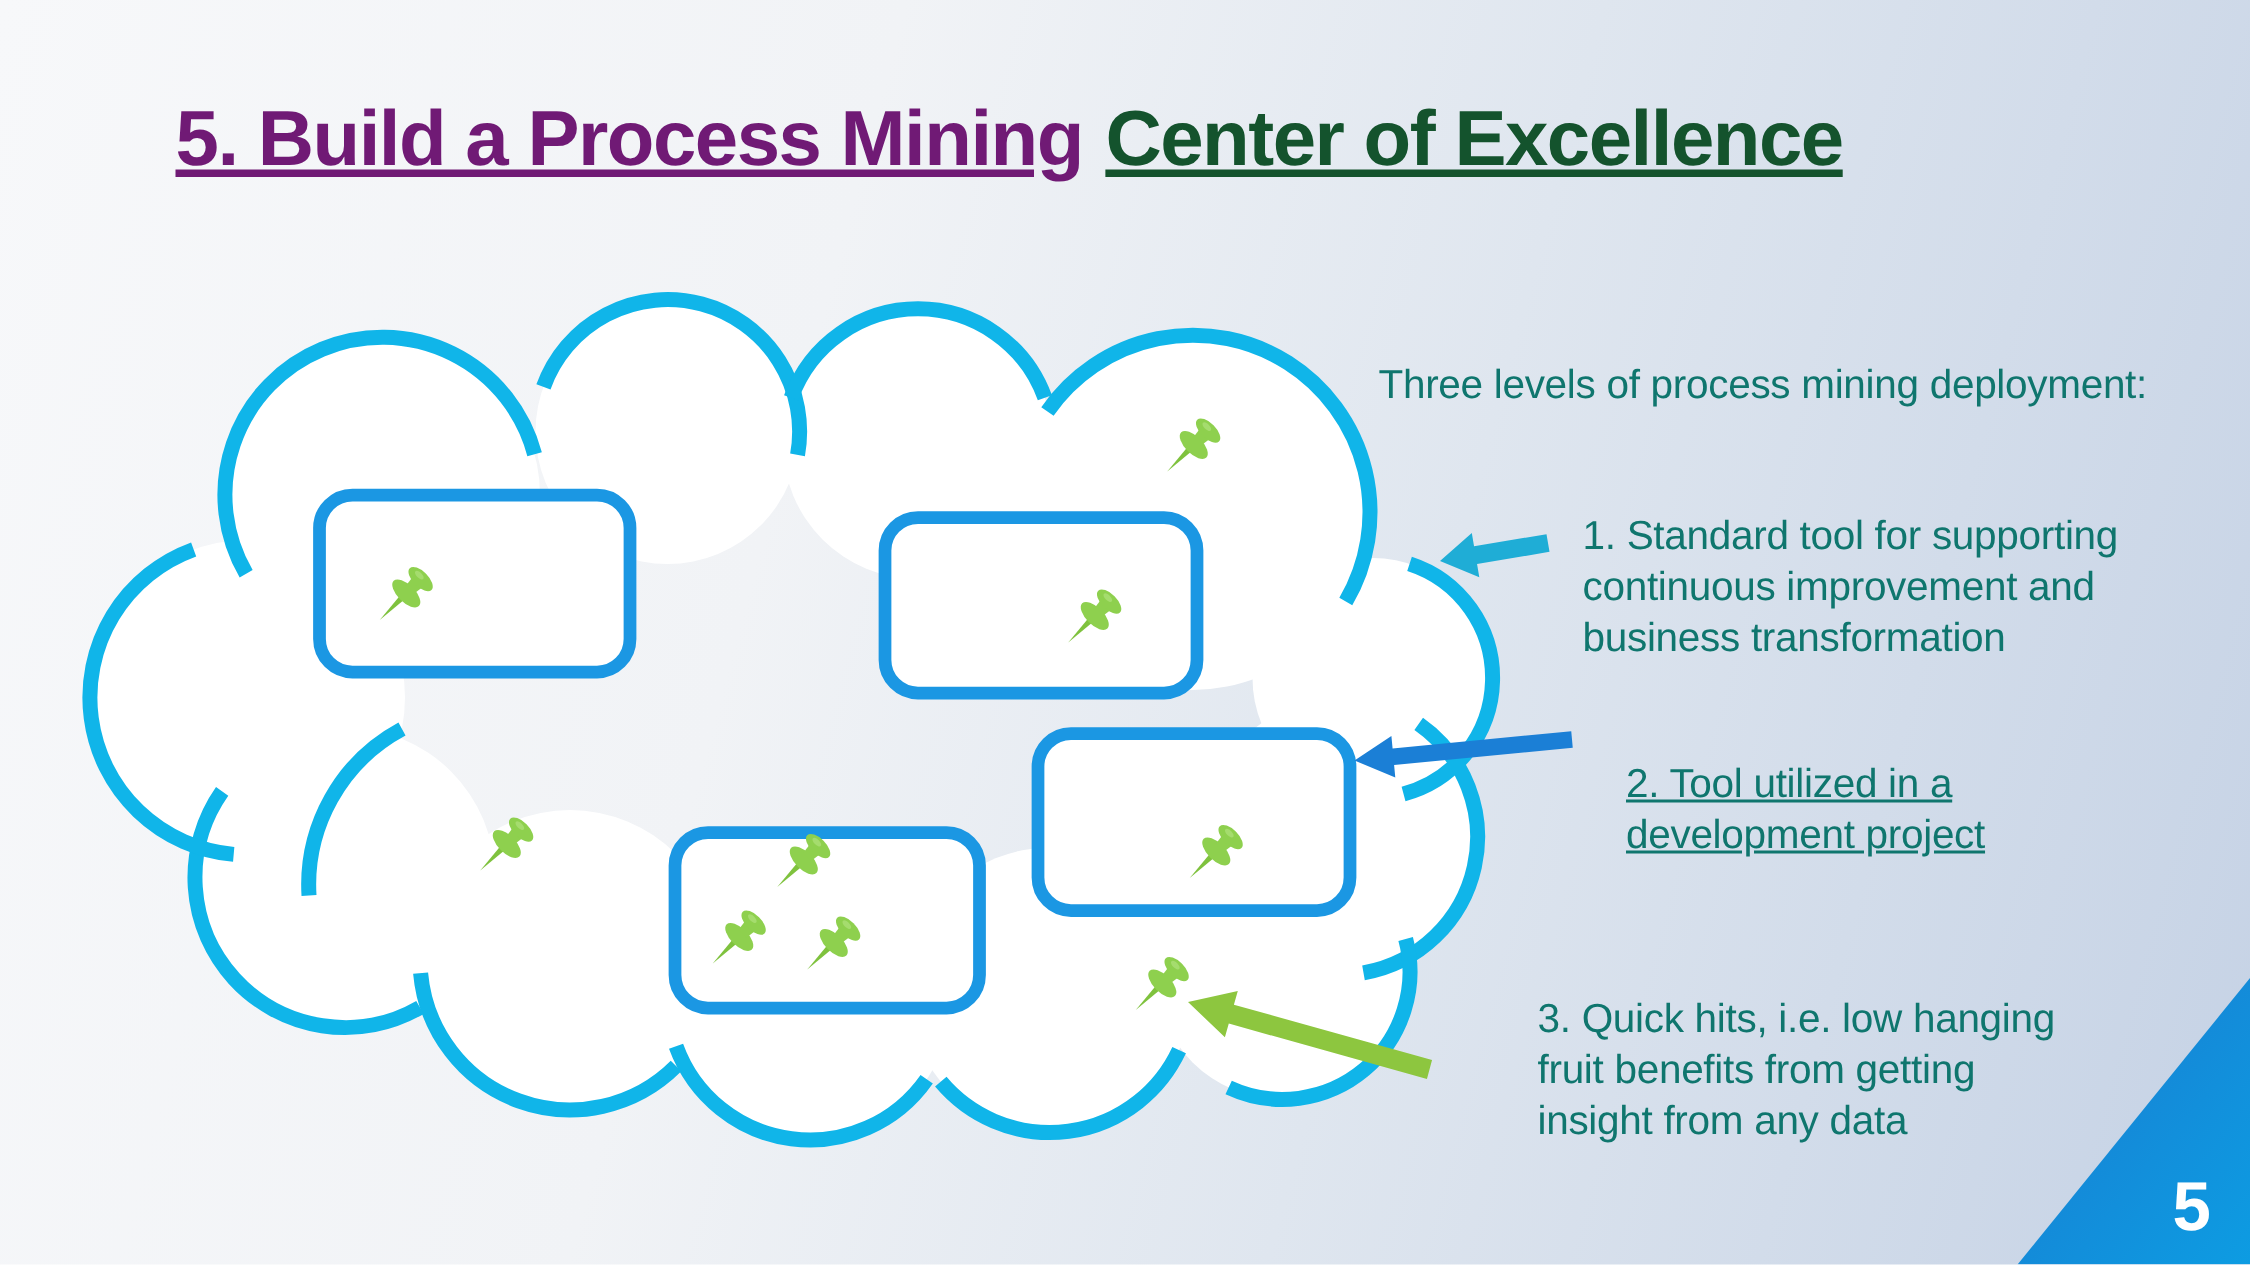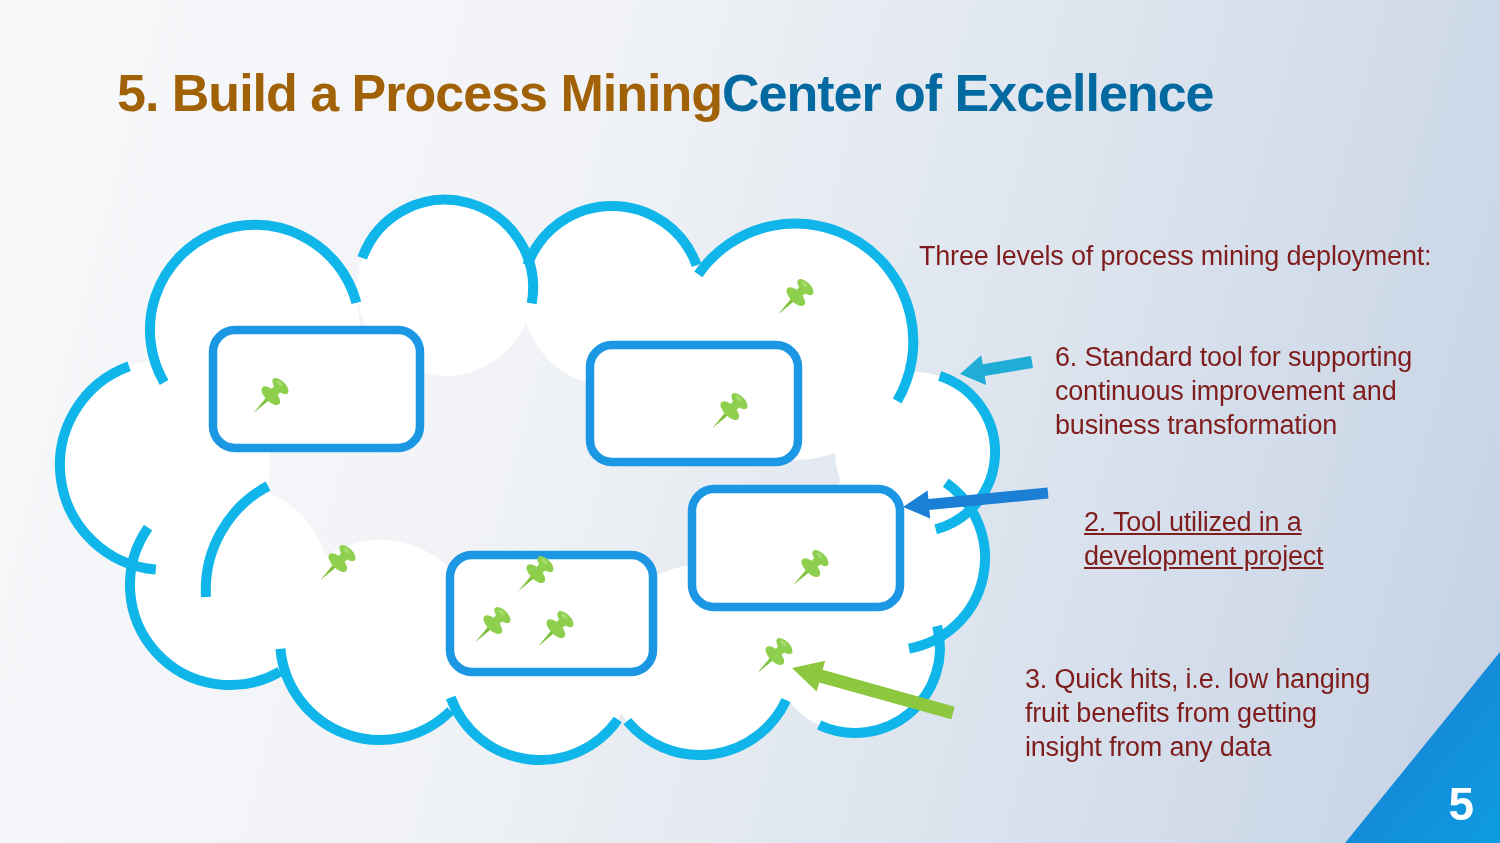--- a/index.html
+++ b/index.html
@@ -6,24 +6,24 @@
   body{
     width:1500px;height:843px;position:relative;overflow:hidden;
     font-family:"Liberation Sans",sans-serif;
     background:linear-gradient(105deg,#f7f8fa 0%,#f1f3f6 35%,#dfe6ef 62%,#c5d2e5 100%);
   }
   .abs{position:absolute;}
   #title{
     left:117px;top:64px;font-size:52px;font-weight:bold;letter-spacing:-1px;
     white-space:nowrap;line-height:1.15;
   }
-  #title .dark{color:#a16207;}
-  #title .accent{color:#0369a1;}
+  #title .dark{color:#701a75;text-decoration:underline;}
+  #title .accent{color:#14532d;margin-left:15px;text-decoration:underline;}
   .callout{
-    color:#7f1d1d;font-size:27px;line-height:34px;white-space:pre-line;
+    color:#0f766e;font-size:27px;line-height:34px;white-space:pre-line;
     letter-spacing:-0.2px;
   }
   #callout-heading{left:919px;top:239px;}
   #callout-item-1{left:1055px;top:340px;}
   #callout-item-2{left:1084px;top:505px;text-decoration:underline;}
   #callout-item-3{left:1025px;top:662px;}
   #art{left:0;top:0;width:1500px;height:843px;}
   #page-number{
     right:26px;bottom:12px;color:#ffffff;font-size:46px;font-weight:bold;
     z-index:5;
@@ -104,21 +104,21 @@
   </g>
 
   <polygon fill="#1fadd6" points="1031,356.1 982.7,364.2 981.2,355.3 960,374 986.2,384.9 984.7,376 1033,367.9"></polygon>
   <polygon fill="#1b7fd6" points="1047.5,487.5 928.4,499 927.6,490.6 903,507 930.2,518.4 929.4,510 1048.5,498.5"></polygon>
   <polygon fill="#8dc63f" points="954.7,706.7 822.6,669.8 825.2,660.7 792,668 816.6,691.5 819.2,682.4 951.3,719.3"></polygon>
 
   <polygon points="1500,652 1500,843 1345,843" fill="url(#cornerGrad)"></polygon>
 </svg>
 
 <div id="callout-heading" class="abs callout">Three levels of process mining deployment:</div>
-<div id="callout-item-1" class="abs callout">6. Standard tool for supporting
+<div id="callout-item-1" class="abs callout">1. Standard tool for supporting
 continuous improvement and
 business transformation</div>
 <div id="callout-item-2" class="abs callout">2. Tool utilized in a
 development project</div>
 <div id="callout-item-3" class="abs callout">3. Quick hits, i.e. low hanging
 fruit benefits from getting
 insight from any data</div>
 
 <div id="page-number" class="abs">5</div>
 

